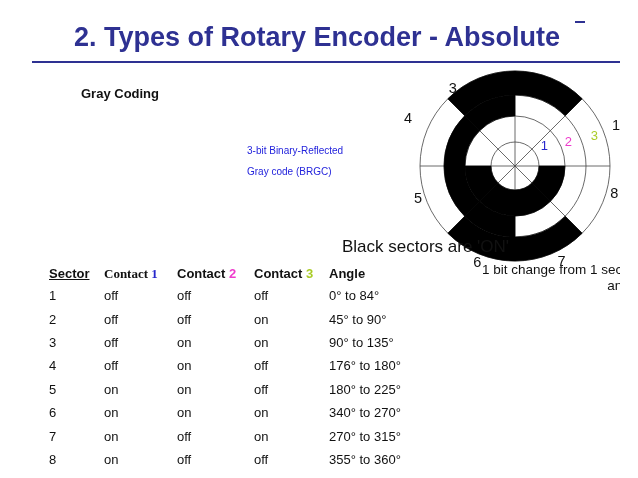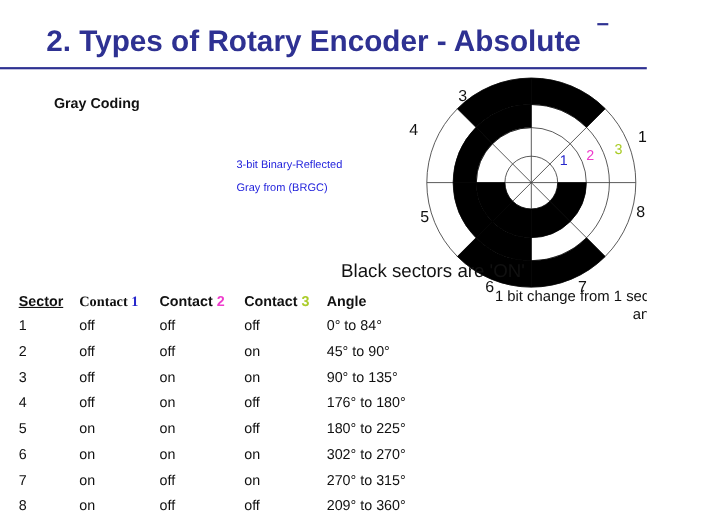--- a/index.html
+++ b/index.html
@@ -1,18 +1,18 @@
 <!DOCTYPE html>
 <html style="--title-color: #2E3192; --note-blue: #2323DC; --c1: #2727CC; --c2: #EE3BCC; --c3: #AACC28;"><head>
 <meta charset="utf-8">
 <style>
   html,body{margin:0;padding:0;background:#fff;}
   .slide{
     position:relative;width:588px;height:478px;background:#fff;overflow:hidden;
-    font-family:"Liberation Sans","DejaVu Sans",sans-serif;color:#111;
+    font-family:"Liberation Sans","DejaVu Sans",sans-serif;color:#111;margin-left:32px;
   }
   .title{
     position:absolute;left:42px;top:22px;font-size:27px;font-weight:bold;
     color:var(--title-color);white-space:nowrap;letter-spacing:0;
   }
   .stray-mark{position:absolute;left:543px;top:21px;width:10px;height:2px;background:var(--title-color);}
   .title-rule{position:absolute;left:0;top:61px;width:638px;height:2px;background:var(--title-color);}
   .section-heading{position:absolute;left:49px;top:86px;font-size:13px;font-weight:bold;color:#111;}
   .brgc-note{position:absolute;left:215px;top:140px;font-size:10px;line-height:21px;color:var(--note-blue);}
   .disc-svg{position:absolute;left:355px;top:54px;width:260px;height:220px;}
@@ -34,21 +34,21 @@
 <div class="slide">
 
   <div class="title">2. Types of Rotary Encoder - Absolute</div>
   <div class="stray-mark"></div>
   <div class="title-rule"></div>
 
   <div class="section-heading">Gray Coding</div>
 
   <div class="brgc-note">
     <div>3-bit Binary-Reflected</div>
-    <div>Gray from (BRGC)</div>
+    <div>Gray code (BRGC)</div>
   </div>
 
   <svg class="disc-svg" viewBox="0 0 260 220" xmlns="http://www.w3.org/2000/svg">
       <circle cx="128" cy="112" r="95" fill="#fff" stroke="none"></circle>
       <line x1="128" y1="112" x2="223" y2="112" stroke="#444444" stroke-width="0.8"></line>
       <line x1="128" y1="112" x2="195.17514421272202" y2="44.824855787278" stroke="#444444" stroke-width="0.8"></line>
       <line x1="128" y1="112" x2="128" y2="17" stroke="#444444" stroke-width="0.8"></line>
       <line x1="128" y1="112" x2="60.824855787278" y2="44.82485578727798" stroke="#444444" stroke-width="0.8"></line>
       <line x1="128" y1="112" x2="33" y2="111.99999999999999" stroke="#444444" stroke-width="0.8"></line>
       <line x1="128" y1="112" x2="60.82485578727797" y2="179.175144212722" stroke="#444444" stroke-width="0.8"></line>
@@ -130,32 +130,32 @@
           <td>on</td>
           <td>on</td>
           <td>off</td>
           <td>180° to 225°</td>
         </tr>
         <tr>
           <td>6</td>
           <td>on</td>
           <td>on</td>
           <td>on</td>
-          <td>302° to 270°</td>
+          <td>340° to 270°</td>
         </tr>
         <tr>
           <td>7</td>
           <td>on</td>
           <td>off</td>
           <td>on</td>
           <td>270° to 315°</td>
         </tr>
         <tr>
           <td>8</td>
           <td>on</td>
           <td>off</td>
           <td>off</td>
-          <td>209° to 360°</td>
+          <td>355° to 360°</td>
         </tr>
       </tbody>
   </table>
 
 </div>
 
 </body></html>

